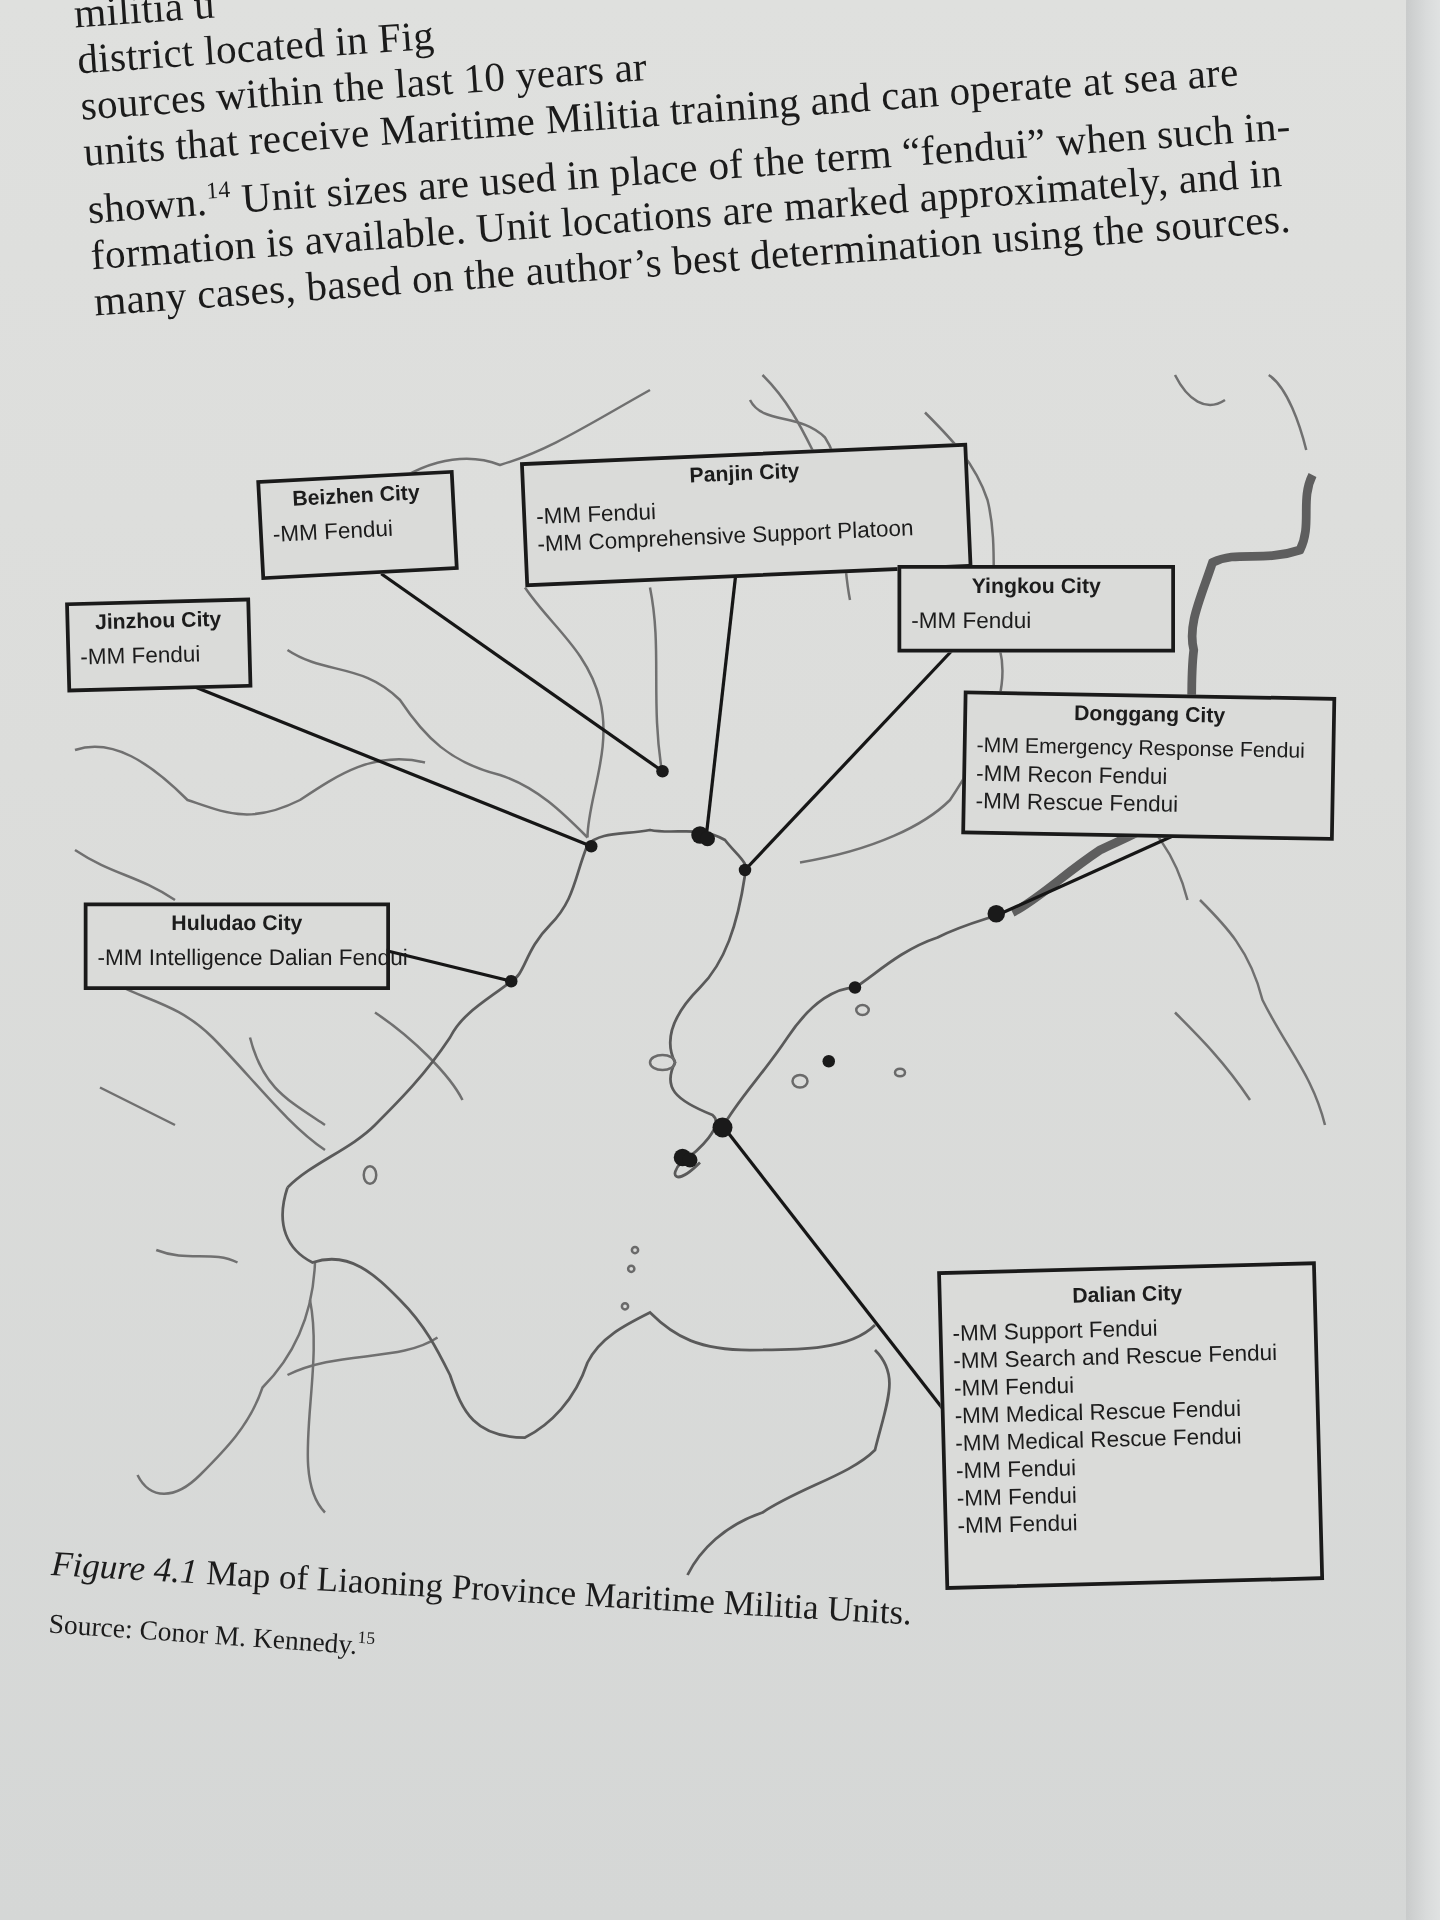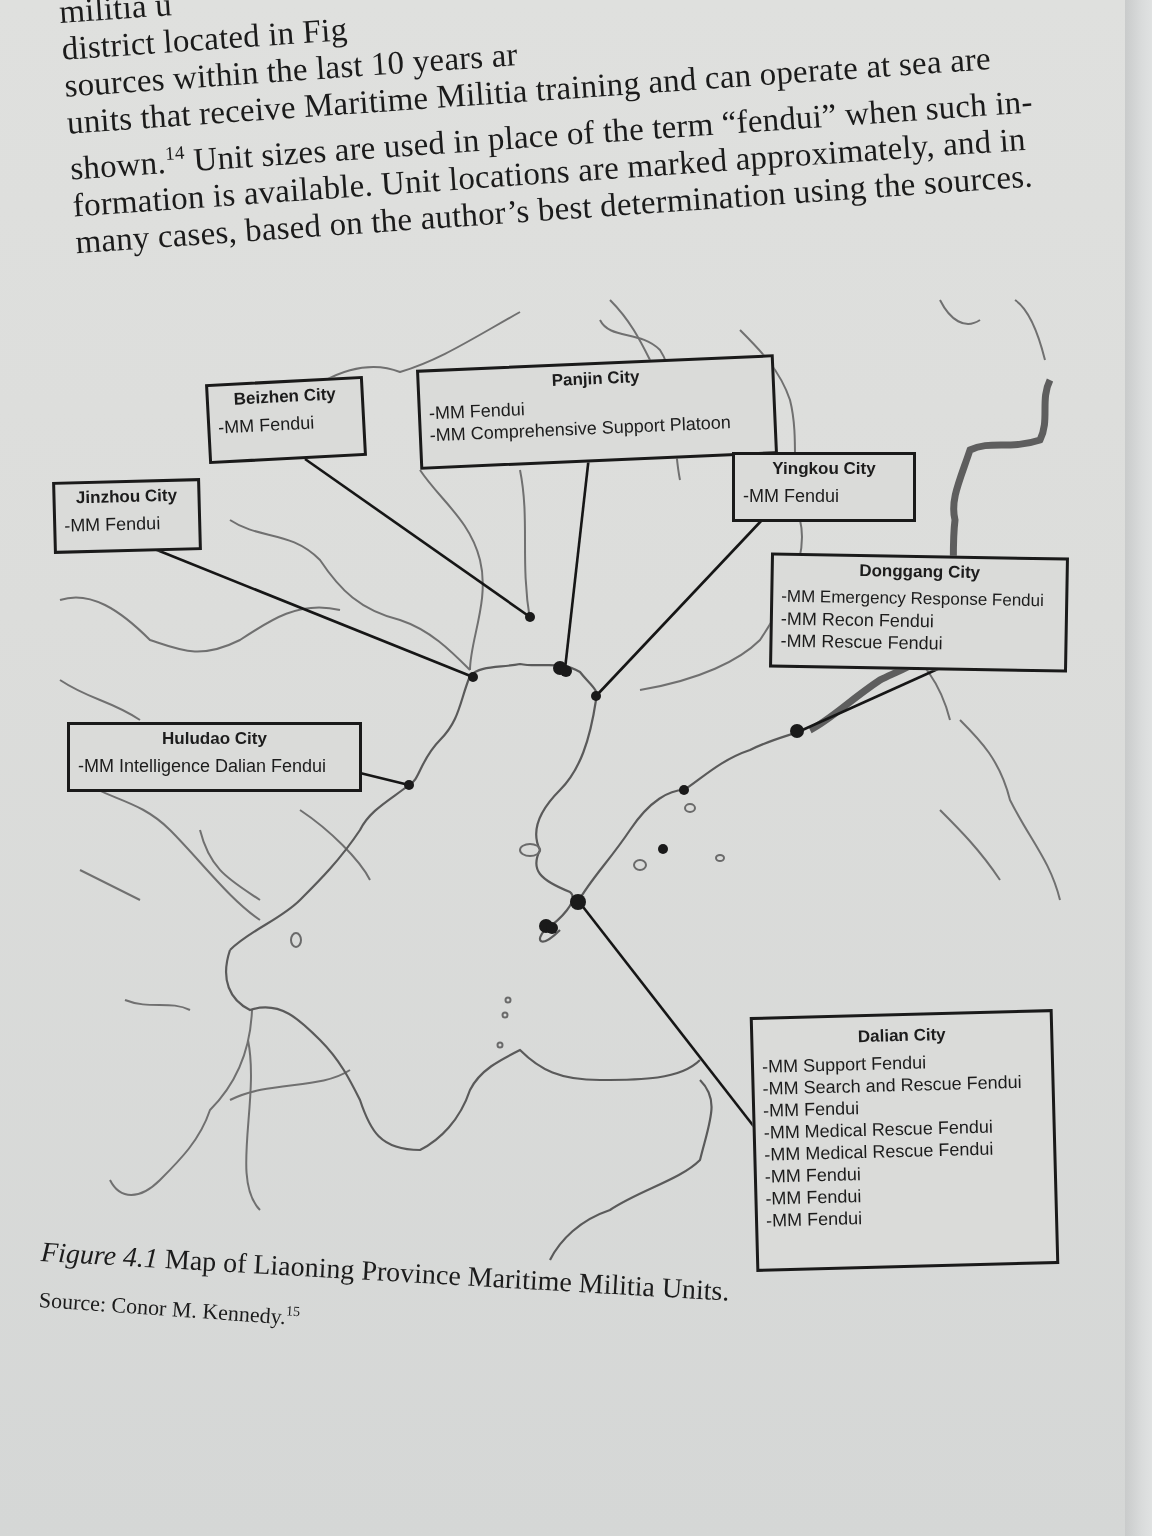--- a/index.html
+++ b/index.html
@@ -142,33 +142,33 @@
   <div class="city">Panjin City</div>
   <div class="unit">-MM Fendui</div>
   <div class="unit">-MM Comprehensive Support Platoon</div>
 </div>
 
 <div class="callout" style="left:53px; top:480px; width:148px; height:72px; transform:rotate(-1.5deg);">
   <div class="city">Jinzhou City</div>
   <div class="unit">-MM Fendui</div>
 </div>
 
-<div class="callout" style="left:718px; top:452px; width:184px; height:70px;margin-left:14px;">
+<div class="callout" style="left:718px; top:452px; width:222px; height:70px;">
   <div class="city">Yingkou City</div>
   <div class="unit">-MM Fendui</div>
 </div>
 
 <div class="callout" style="left:770px; top:555px; width:298px; height:115px; transform:rotate(1deg);">
   <div class="city">Donggang City</div>
   <div class="unit" style="font-size:17px;">-MM Emergency Response Fendui</div>
   <div class="unit">-MM Recon Fendui</div>
   <div class="unit">-MM Rescue Fendui</div>
 </div>
 
-<div class="callout" style="left:67px; top:722px; width:295px; height:70px;">
+<div class="callout" style="left:67px; top:722px; width:245px; height:70px;">
   <div class="city">Huludao City</div>
   <div class="unit">-MM Intelligence Dalian Fendui</div>
 </div>
 
 <div class="callout" style="left:753px; top:1013px; width:303px; height:255px; transform:rotate(-1.5deg); padding-top:10px;">
   <div class="city">Dalian City</div>
   <div class="unit">-MM Support Fendui</div>
   <div class="unit">-MM Search and Rescue Fendui</div>
   <div class="unit">-MM Fendui</div>
   <div class="unit">-MM Medical Rescue Fendui</div>

